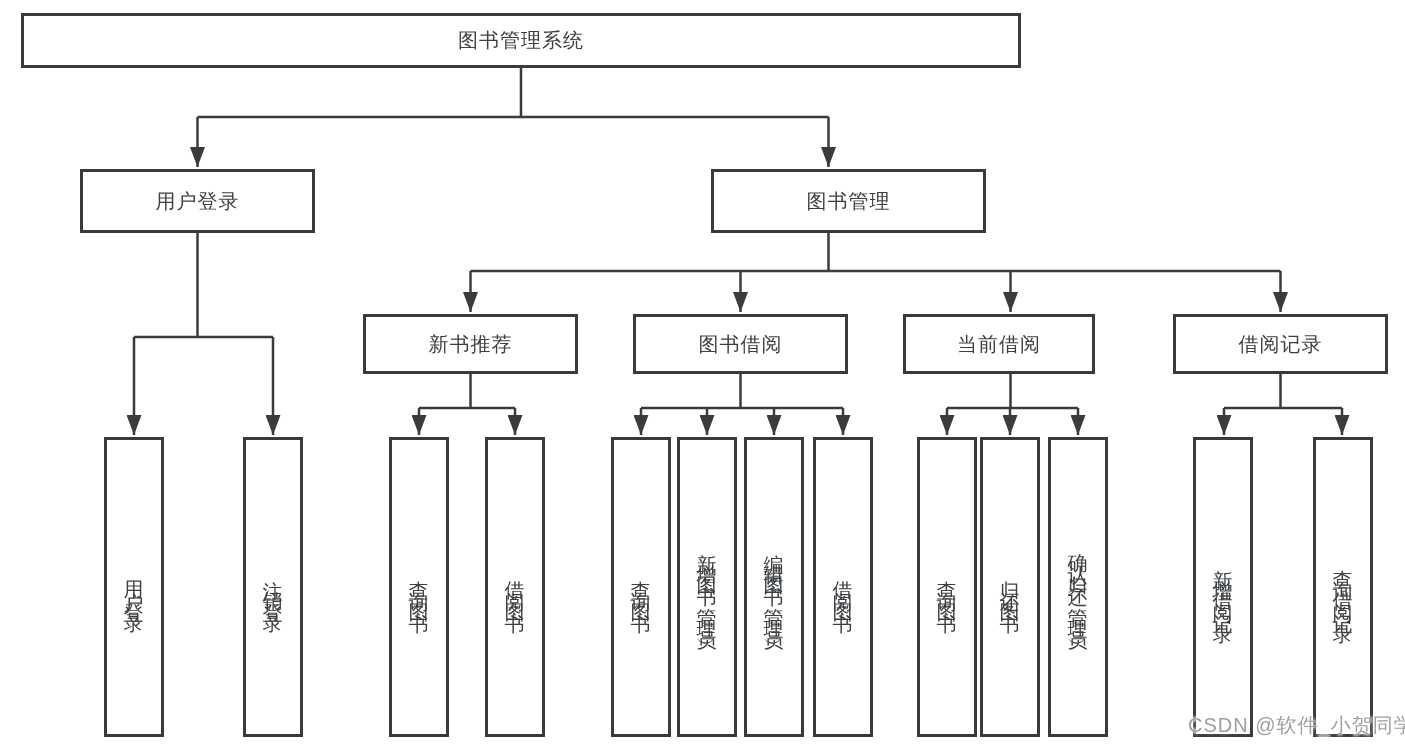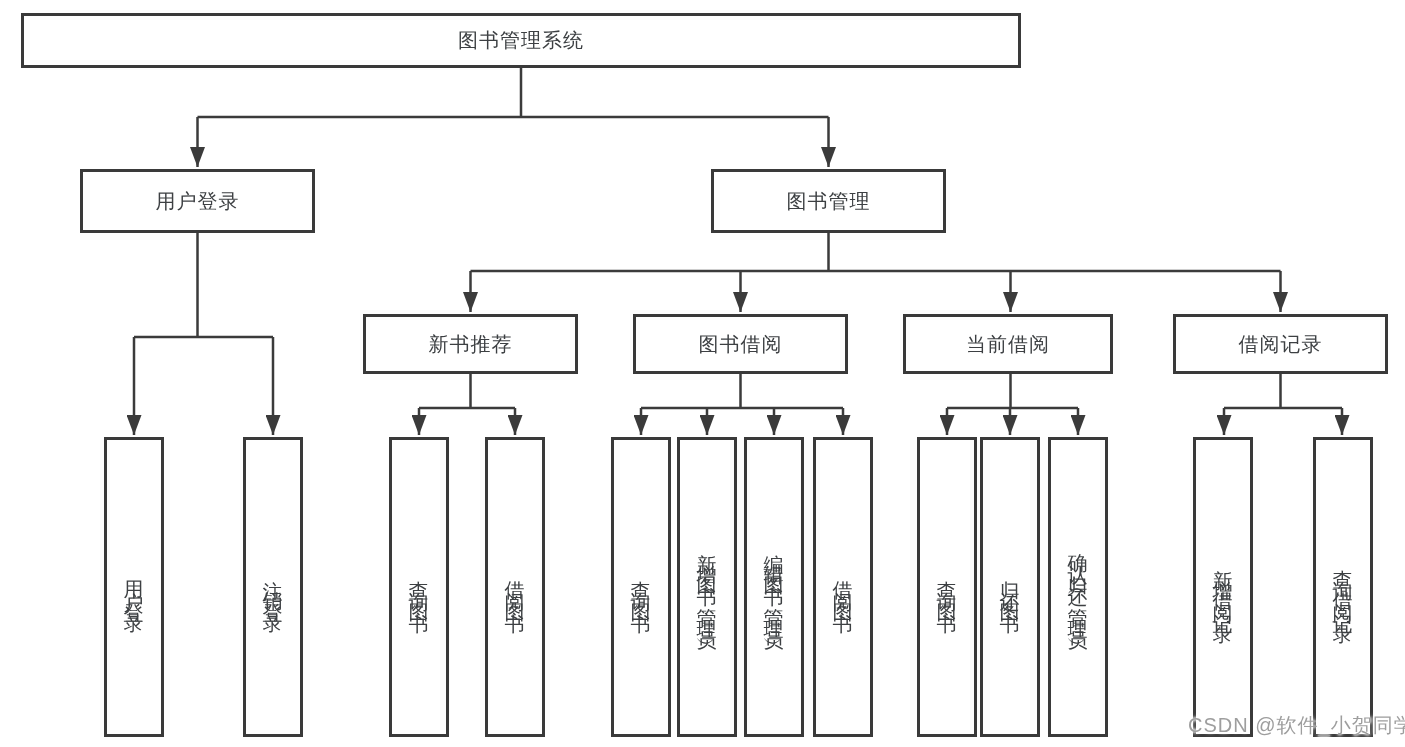--- a/index.html
+++ b/index.html
@@ -63,31 +63,31 @@
     </g>
   </svg>
 
   <div class="node hbox root" style="left:21px;top:13px;width:1000px;height:55px">
     <span>图书管理系统</span>
   </div>
 
   <div class="node hbox" style="left:80px;top:169px;width:235px;height:64px">
     <span>用户登录</span>
   </div>
-  <div class="node hbox" style="left:711px;top:169px;width:235px;height:64px">
+  <div class="node hbox" style="left:711px;top:169px;width:275px;height:64px">
     <span>图书管理</span>
   </div>
 
   <div class="node hbox" style="left:633px;top:314px;width:215px;height:60px">
     <span>图书借阅</span>
   </div>
   <div class="node hbox" style="left:363px;top:314px;width:215px;height:60px">
     <span>新书推荐</span>
   </div>
-  <div class="node hbox" style="left:903px;top:314px;width:210px;height:60px">
+  <div class="node hbox" style="left:903px;top:314px;width:192px;height:60px">
     <span>当前借阅</span>
   </div>
   <div class="node hbox" style="left:1173px;top:314px;width:215px;height:60px">
     <span>借阅记录</span>
   </div>
 
   <div class="node vbox" style="left:104px;top:437px;width:60px;height:300px">
     <span>用户登录</span>
   </div>
   <div class="node vbox" style="left:243px;top:437px;width:60px;height:300px">

